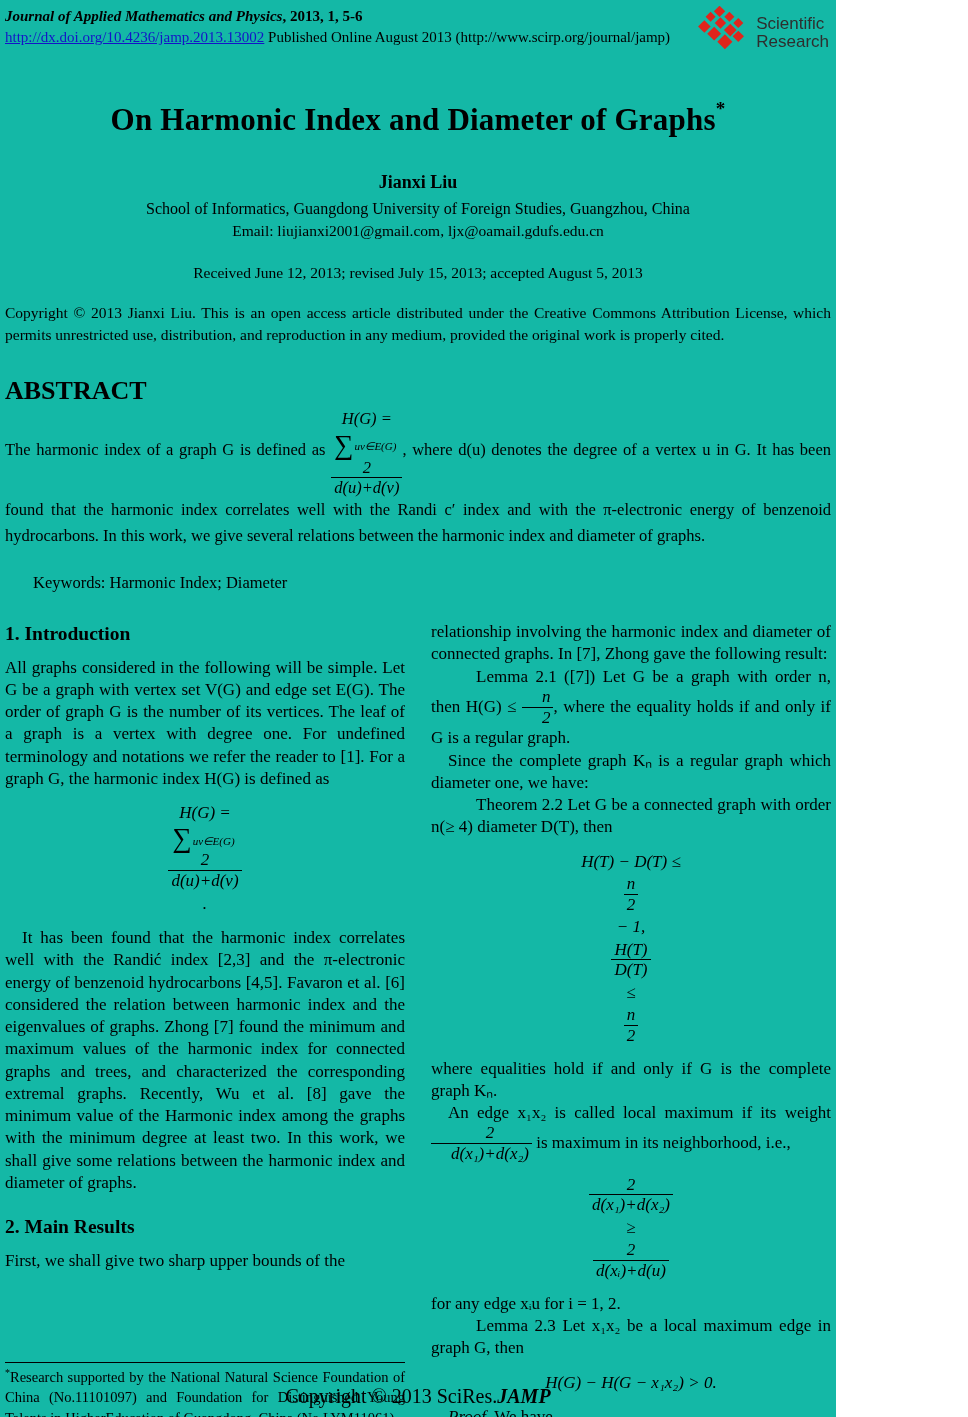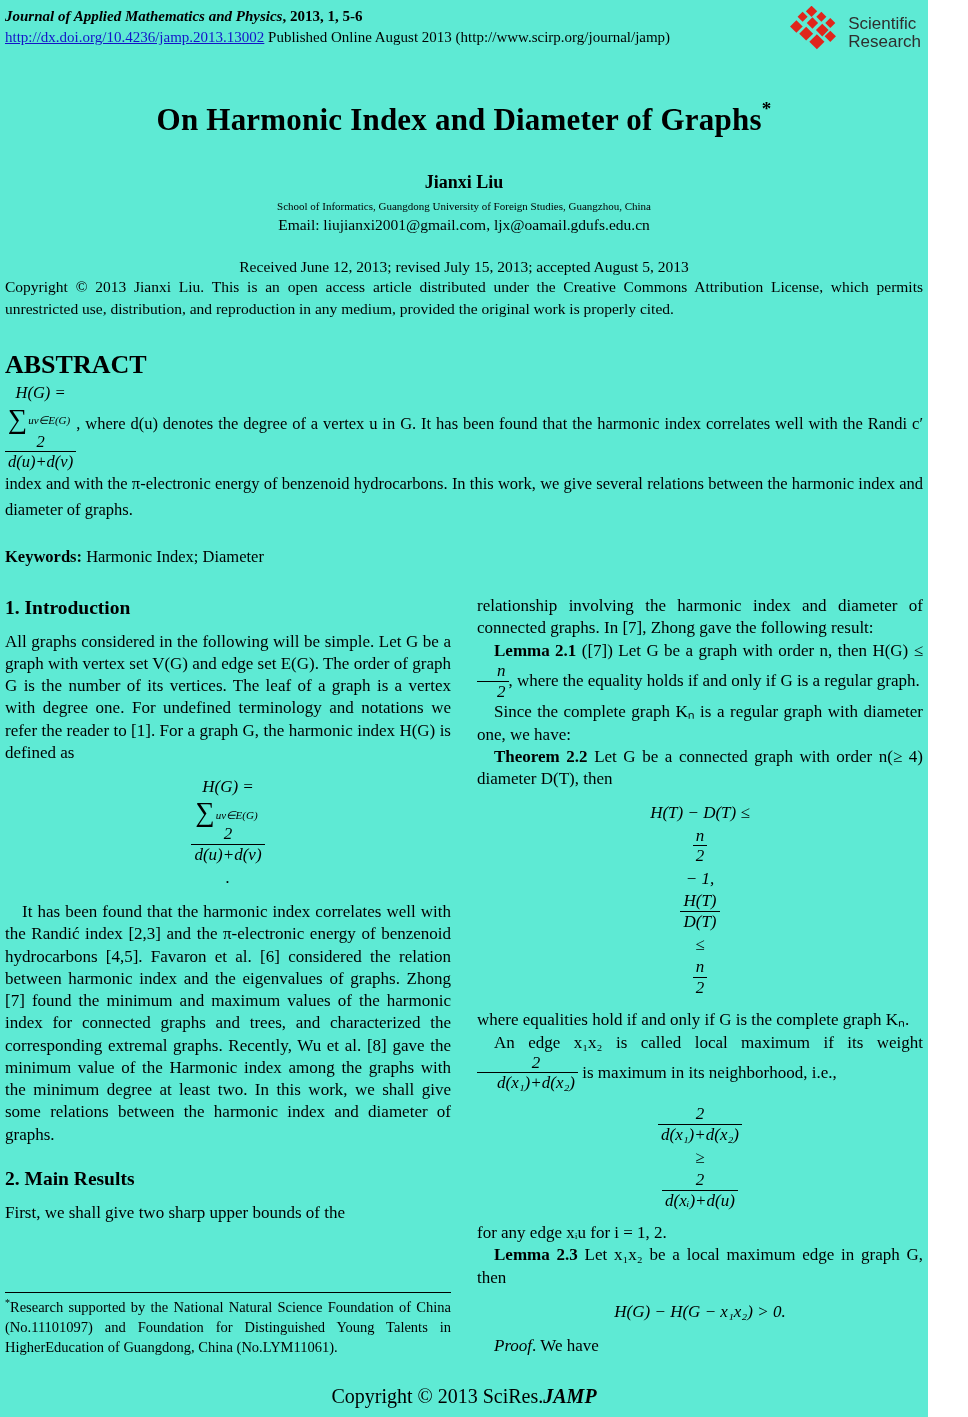--- a/index.html
+++ b/index.html
@@ -1,41 +1,41 @@
 <!DOCTYPE html>
 <html><head>
 <meta charset="utf-8">
 <style>
   html,body { margin:0; padding:0; background:#ffffff; }
   .page {
-    width:928px; height:1417px; position:relative; box-sizing:border-box;
-    padding:6px 5px 0 5px; background:#5eead4; color:#000;
+    width:836px; height:1417px; position:relative; box-sizing:border-box;
+    padding:6px 5px 0 5px; background:#14b8a6; color:#000;
     font-family:"Liberation Serif", serif; overflow:hidden;
   }
   
   .header { display:flex; justify-content:space-between; align-items:flex-start; }
   .header-left { font-size:15px; line-height:1.4; }
   .journal-name { font-weight:bold; font-style:italic; }
   .journal-issue { font-weight:bold; }
   .doi-link { color:#1414c8; text-decoration:underline; }
   .header-right { display:flex; align-items:center; gap:5px; padding-right:2px; }
   .logo-text { font-family:"Liberation Sans", sans-serif; font-size:17px; line-height:1.05; color:#2e2e2e; }
   
   .title { text-align:center; margin-top:42px; font-size:31px; font-weight:bold; letter-spacing:0.2px; }
   .title sup { font-size:19px; position:relative; top:-4px; }
   .author { text-align:center; margin-top:34px; font-size:18px; font-weight:bold; }
-  .affil { text-align:center; margin-top:7px; font-size:11px; }
+  .affil { text-align:center; margin-top:7px; font-size:16px; }
   .email { text-align:center; margin-top:4px; font-size:15.5px; }
   .received { text-align:center; margin-top:24px; font-size:15.5px; }
-  .copyright-notice { font-size:15.5px; line-height:1.4; text-align:justify; }
+  .copyright-notice { margin-top:20px; font-size:15.5px; line-height:1.4; text-align:justify; }
   
   .abs-heading { margin-top:30px; font-size:26px; font-weight:bold; }
   .abstract { margin-top:12px; font-size:16.5px; line-height:1.58; text-align:justify; }
   .keywords { margin-top:24px; font-size:16.5px; }
-  .bld { font-weight:bold; }
+  .bld { font-weight:normal;margin-left:28px; }
   .ital { font-style:italic; }
   
   .columns { display:flex; gap:26px; margin-top:28px; align-items:stretch; }
   .col { flex:1; min-width:0; font-size:17px; line-height:1.31; text-align:justify; }
   .col-left { display:flex; flex-direction:column; }
   .sec-heading { font-size:19.5px; font-weight:bold; margin:0 0 10px 0; text-align:left; }
   .sec-heading.second { margin-top:20px; }
   .p { margin:0; }
   .ind { text-indent:17px; }
   
@@ -97,21 +97,21 @@
   </div>
   <div class="author">Jianxi Liu</div>
   <div class="affil">School of Informatics, Guangdong University of Foreign Studies, Guangzhou, China</div>
   <div class="email">Email: liujianxi2001@gmail.com, ljx@oamail.gdufs.edu.cn</div>
   <div class="received">Received June 12, 2013; revised July 15, 2013; accepted August 5, 2013</div>
 
   <div class="copyright-notice">Copyright © 2013 Jianxi Liu. This is an open access article distributed under the Creative Commons Attribution License, which permits unrestricted use, distribution, and reproduction in any medium, provided the original work is properly cited.</div>
 
   <div class="abs-heading">ABSTRACT</div>
   <p class="abstract p">
-    <span class="fwrap math">
+    <span>The harmonic index of a graph G is defined as </span><span class="fwrap math">
         <span>H(G) =</span>
         <span class="sum-wrap">
           <span class="sigma">∑</span>
           <span class="sum-sub">uv∈E(G)</span>
         </span>
         <span class="frac">
           <span class="num">2</span>
           <span class="den">d(u)+d(v)</span>
         </span>
       </span><span>, where d(u) denotes the degree of a vertex u in G. It has been found that the harmonic index correlates well with the Randi c′ index and with the π-electronic energy of benzenoid hydrocarbons. In this work, we give several relations between the harmonic index and diameter of graphs.</span>
@@ -151,21 +151,21 @@
       </div>
     </div>
 
     <div class="col">
       <p class="p">relationship involving the harmonic index and diameter of connected graphs. In [7], Zhong gave the following result:</p>
 
       <p class="p ind">
         <span class="bld">Lemma 2.1</span><span> ([7]) Let G be a graph with order n, then H(G) ≤ </span><span class="frac math"><span class="num">n</span><span class="den">2</span></span><span>,  where the equality holds if and only if G is a regular graph.</span>
       </p>
 
-      <p class="p ind">Since the complete graph Kₙ is a regular graph with diameter one, we have:</p>
+      <p class="p ind">Since the complete graph Kₙ is a regular graph which diameter one, we have:</p>
 
       <p class="p ind">
         <span class="bld">Theorem 2.2</span><span> Let G be a connected graph with order n(≥ 4) diameter D(T), then</span>
       </p>
 
       <div class="disp">
         <span class="fwrap">
             <span>H(T) − D(T) ≤ </span>
             <span class="frac">
               <span class="num">n</span>

